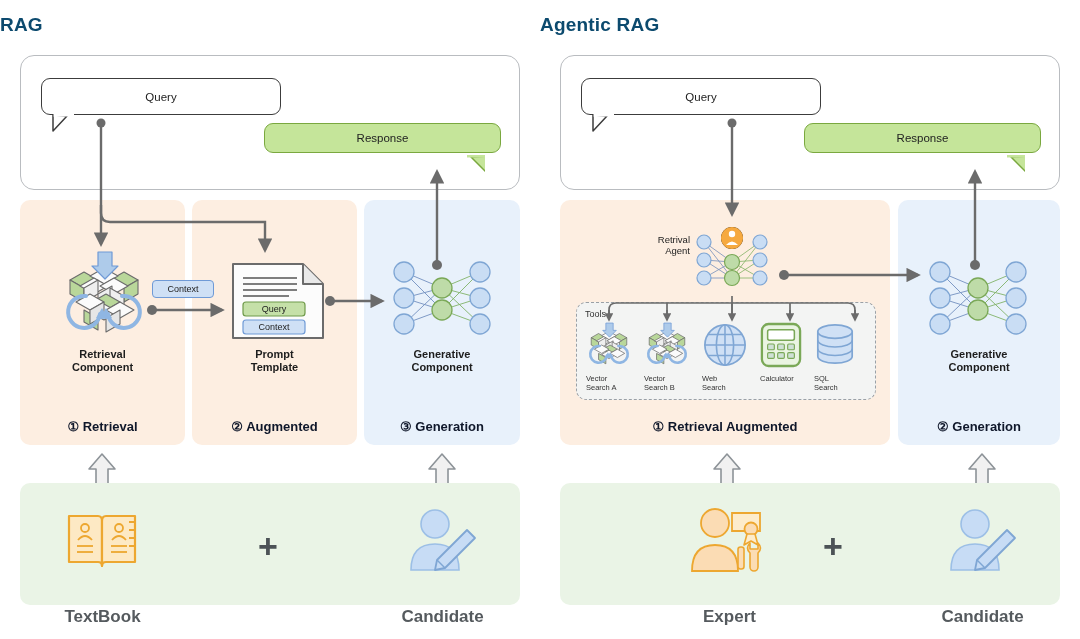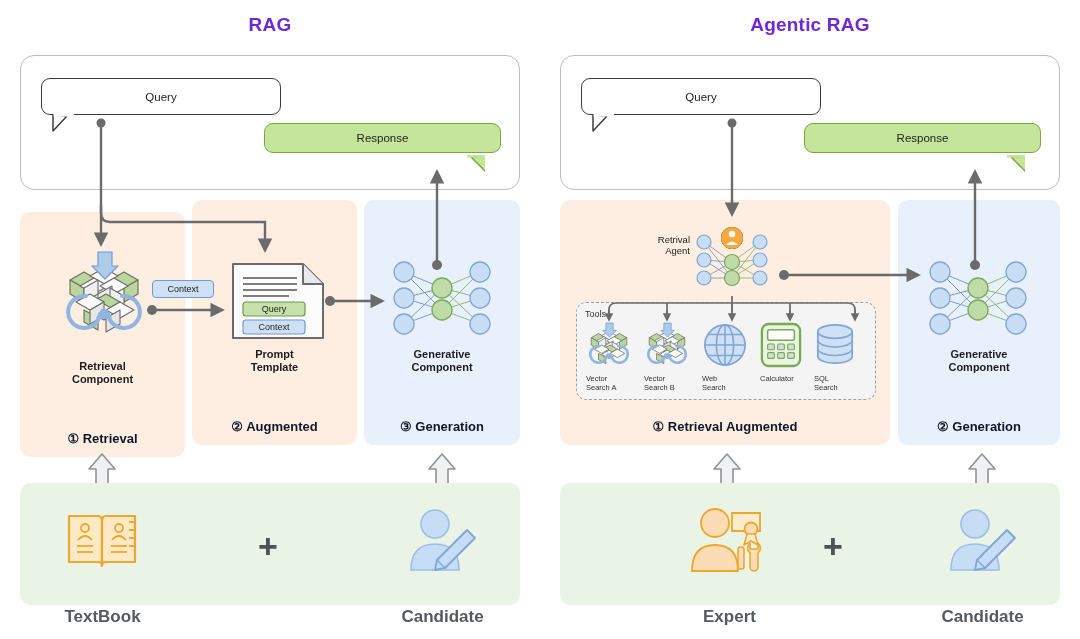--- a/index.html
+++ b/index.html
@@ -10,22 +10,22 @@
     position:relative;
     overflow:hidden;
     -webkit-font-smoothing:antialiased;
   }
   .panel{position:absolute;top:0;height:639px;width:540px;}
   #panel-left{left:0;}
   #panel-right{left:540px;}
 
   .panel-title{
     position:absolute;top:14px;left:0;width:540px;
-    text-align:center;
-    font-size:19px;font-weight:bold;color:#6d28d9;
+    text-align:left;
+    font-size:19px;font-weight:bold;color:#0c4a6e;
     letter-spacing:.2px;
   }
 
   
   .io-box{
     position:absolute;left:20px;top:55px;width:500px;height:135px;
     border:1.5px solid #b9bcc0;border-radius:14px;background:#fff;
     box-sizing:border-box;
   }
   .bubble{
@@ -114,21 +114,21 @@
       <span>Response</span>
       <span class="tail" style="left:198px;top:31px;">
         <svg width="30" height="22" viewBox="0 0 30 22">
             <path d="M24 1 L24 18 L8 2 Z" fill="#c5e59a" stroke="#7aa83f" stroke-width="1.5" stroke-linejoin="round"></path>
             <path d="M4 1 L26 1" stroke="#c5e59a" stroke-width="3"></path>
           </svg>
       </span>
     </div>
   </div>
 
-  <div class="stage orange" style="left:20px;top:212px;width:165px;height:245px;padding-left:16px;">
+  <div class="stage orange" style="left:20px;top:200px;width:165px;height:245px;padding-left:16px;">
     <div class="comp-label" style="top:148px;">Retrieval<br>Component</div>
     <div class="stage-caption">① Retrieval</div>
   </div>
 
   <div class="stage orange" style="left:192px;top:200px;width:165px;height:245px;">
     <div class="comp-label" style="top:148px;">Prompt<br>Template</div>
     <div class="stage-caption">② Augmented</div>
   </div>
 
   <div class="stage blue" style="left:364px;top:200px;width:156px;height:245px;">

